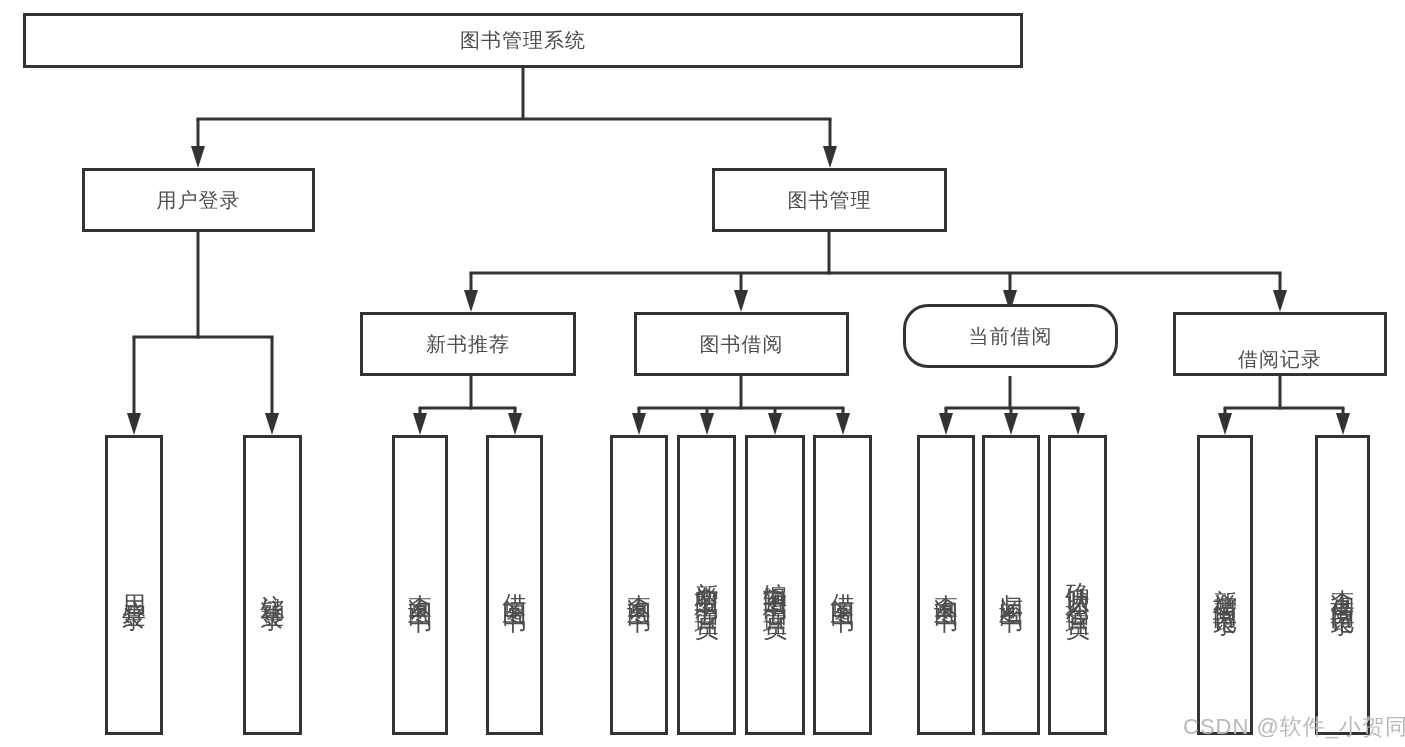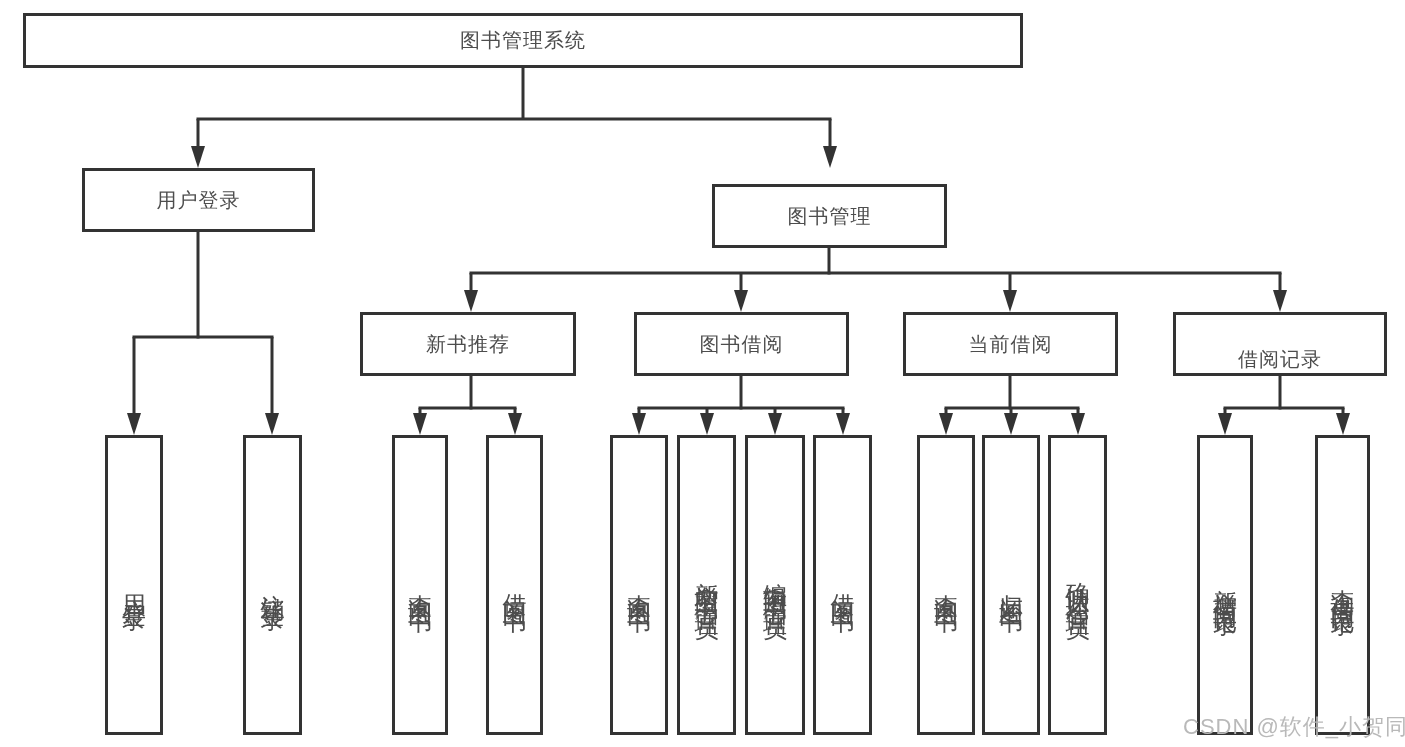--- a/index.html
+++ b/index.html
@@ -46,25 +46,25 @@
   .node-v .vtext {
     writing-mode: vertical-rl;
     letter-spacing: 5px;
     line-height: 1;
     max-height: 288px;
   }
   
   #n-root      { left: 23px;   top: 13px;  width: 1000px; height: 55px; }
   
   #n-userlogin { left: 82px;   top: 168px; width: 233px;  height: 64px; }
-  #n-bookmgmt  { left: 712px;  top: 184px; width: 235px;  height: 64px; }
+  #n-bookmgmt  { left: 712px;  top: 168px; width: 235px;  height: 64px; }
   
   #n-newbook   { left: 360px;  top: 312px; width: 216px;  height: 64px; }
   #n-borrow    { left: 634px;  top: 312px; width: 215px;  height: 64px; }
-  #n-current   { left: 903px;  top: 312px; width: 215px;  height: 64px; }
+  #n-current   { left: 903px;  top: 304px; width: 215px;  height: 64px; border-radius: 25px; }
   #n-records   { left: 1173px; top: 312px; width: 214px;  height: 64px; align-items: flex-end; }
   
   #lf-ul1 { left: 105px;  width: 58px; }
   #lf-ul2 { left: 243px;  width: 59px; }
   #lf-nb1 { left: 392px;  width: 56px; }
   #lf-nb2 { left: 486px;  width: 57px; }
   #lf-bb1 { left: 610px;  width: 58px; }
   #lf-bb2 { left: 677px;  width: 59px; }
   #lf-bb3 { left: 745px;  width: 60px; }
   #lf-bb4 { left: 813px;  width: 59px; }

